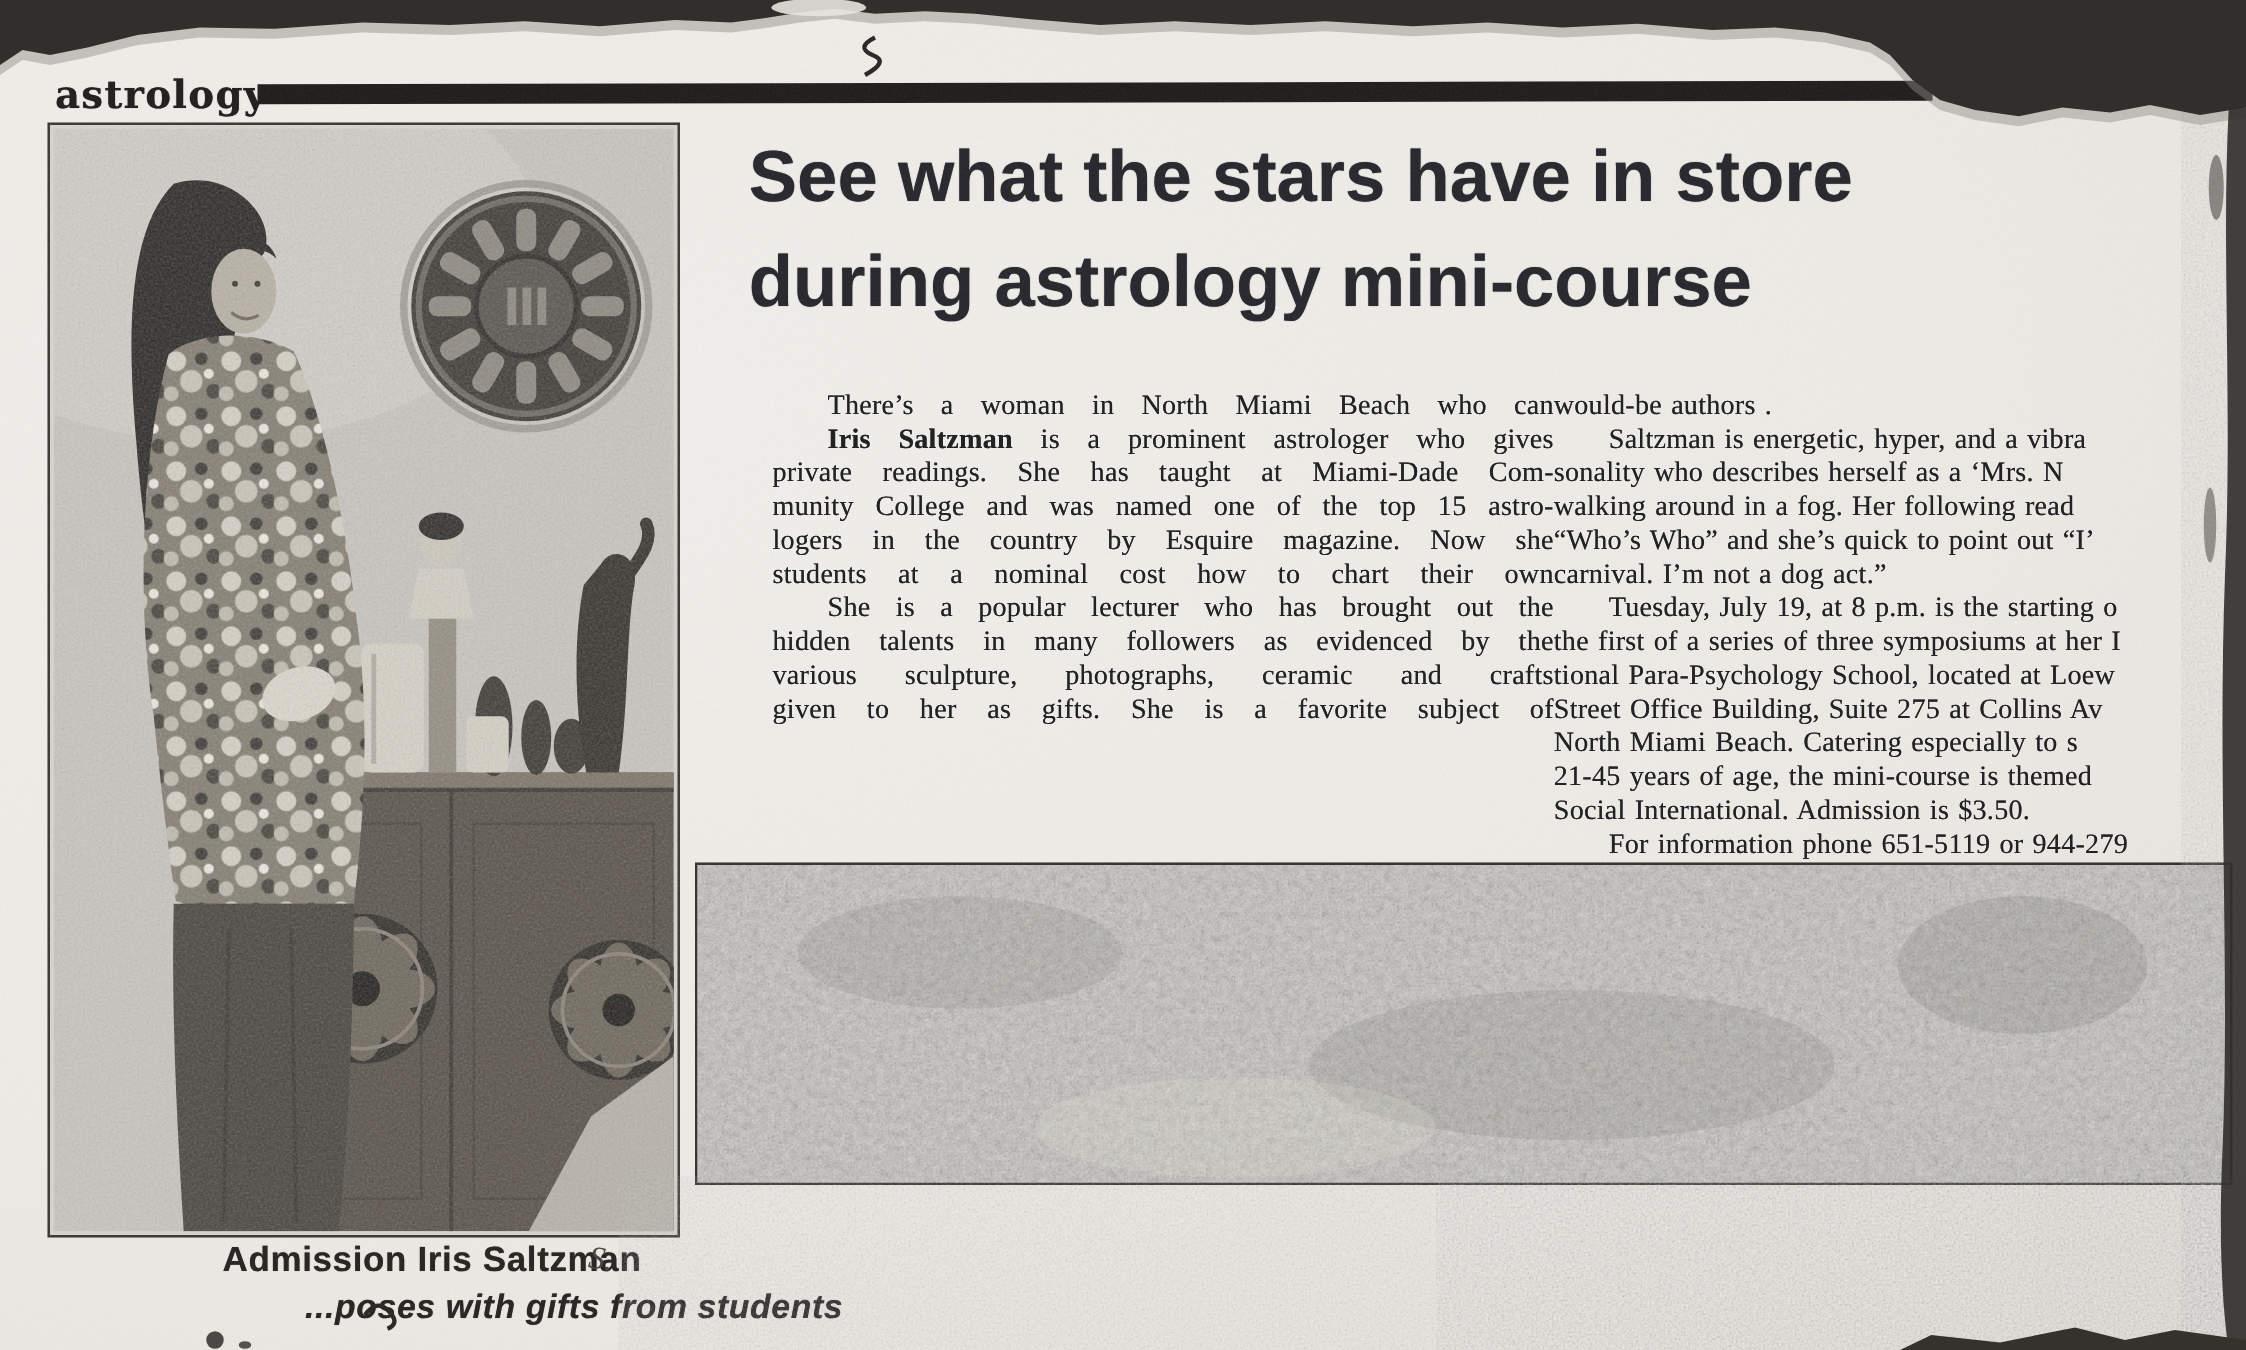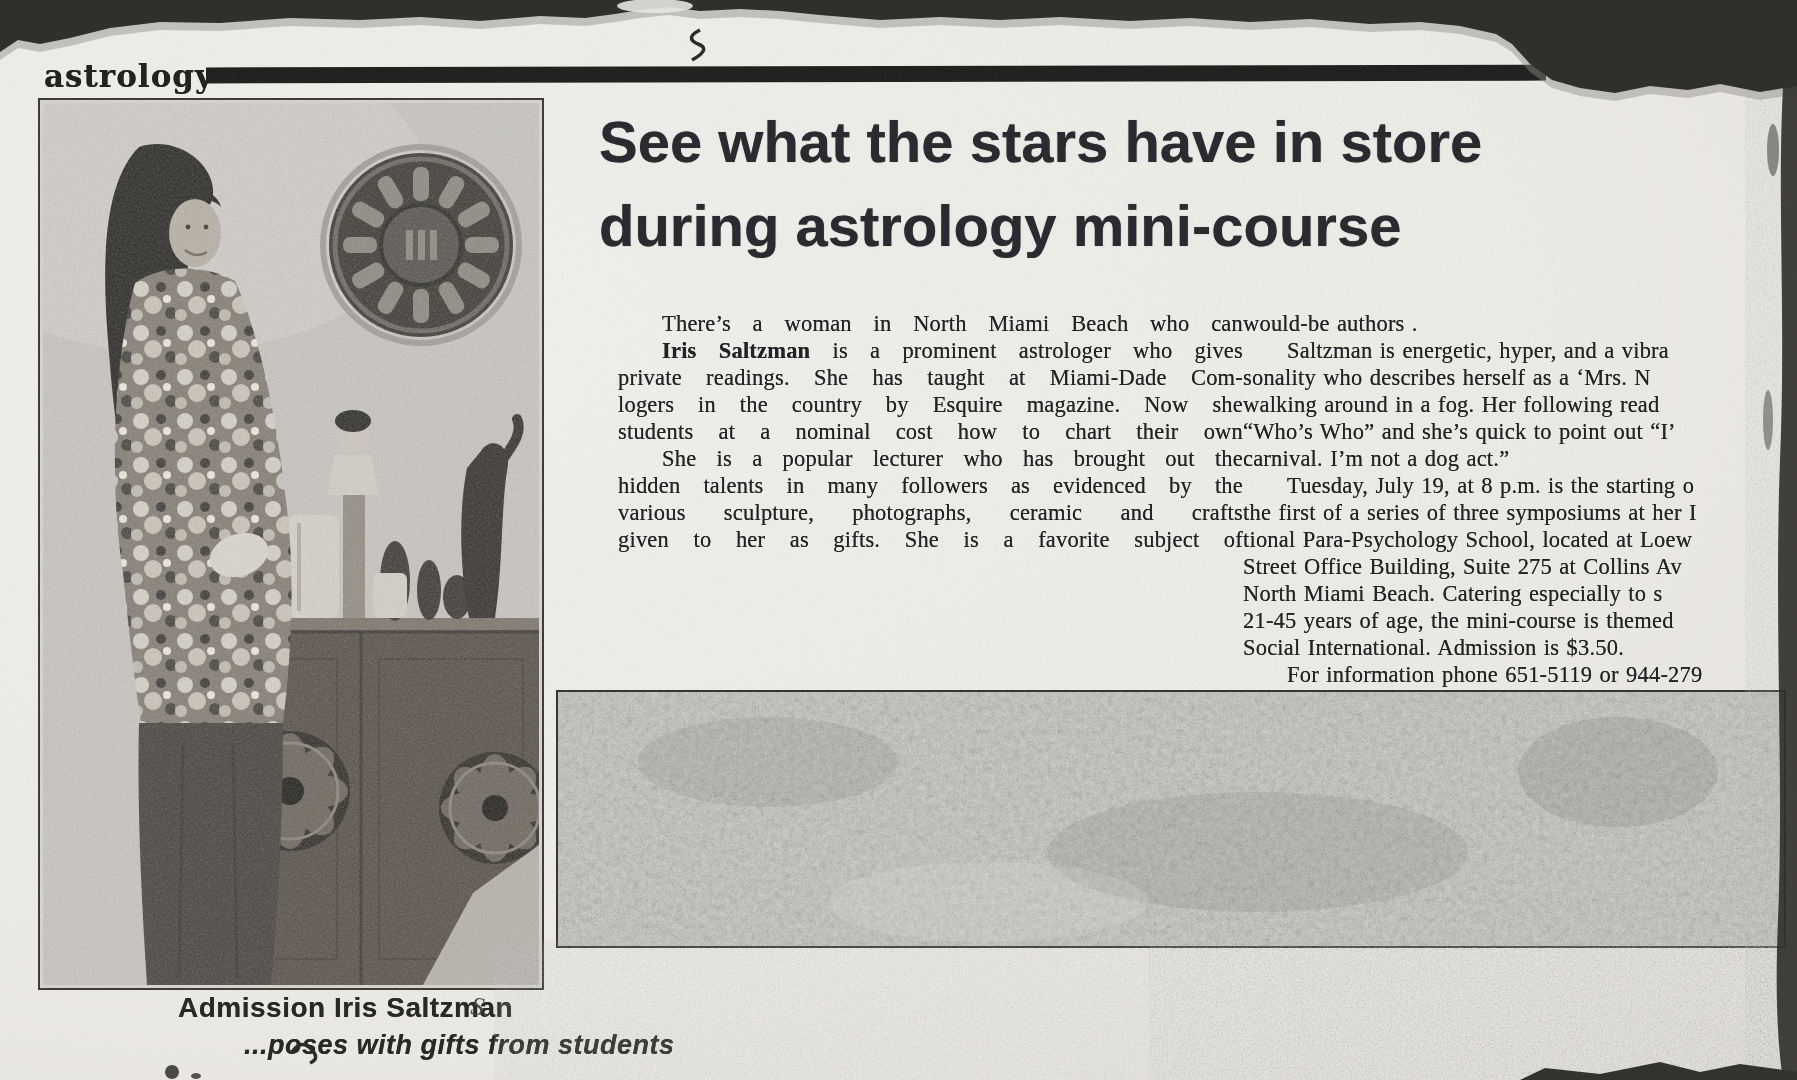--- a/index.html
+++ b/index.html
@@ -198,20 +198,21 @@
 
   <h1 class="headline">
     <span>See what the stars have in store</span>
     <span>during astrology mini-course</span>
   </h1>
 
   <div class="col col1">
       <div class="tl ind">There’s a woman in North Miami Beach who can</div>
       <div class="tl ind"><b>Iris Saltzman</b> is a prominent astrologer who gives</div>
       <div class="tl">private readings. She has taught at Miami-Dade Com-</div>
+      <div class="tl">munity College and was named one of the top 15 astro-</div>
       <div class="tl">logers in the country by Esquire magazine. Now she</div>
       <div class="tl">students at a nominal cost how to chart their own</div>
       <div class="tl ind">She is a popular lecturer who has brought out the</div>
       <div class="tl">hidden talents in many followers as evidenced by the</div>
       <div class="tl">various sculpture, photographs, ceramic and crafts</div>
       <div class="tl">given to her as gifts. She is a favorite subject of</div>
     </div>
   <div class="col2wrap">
     <div class="col col2">
         <div class="tl">would-be authors .</div>

